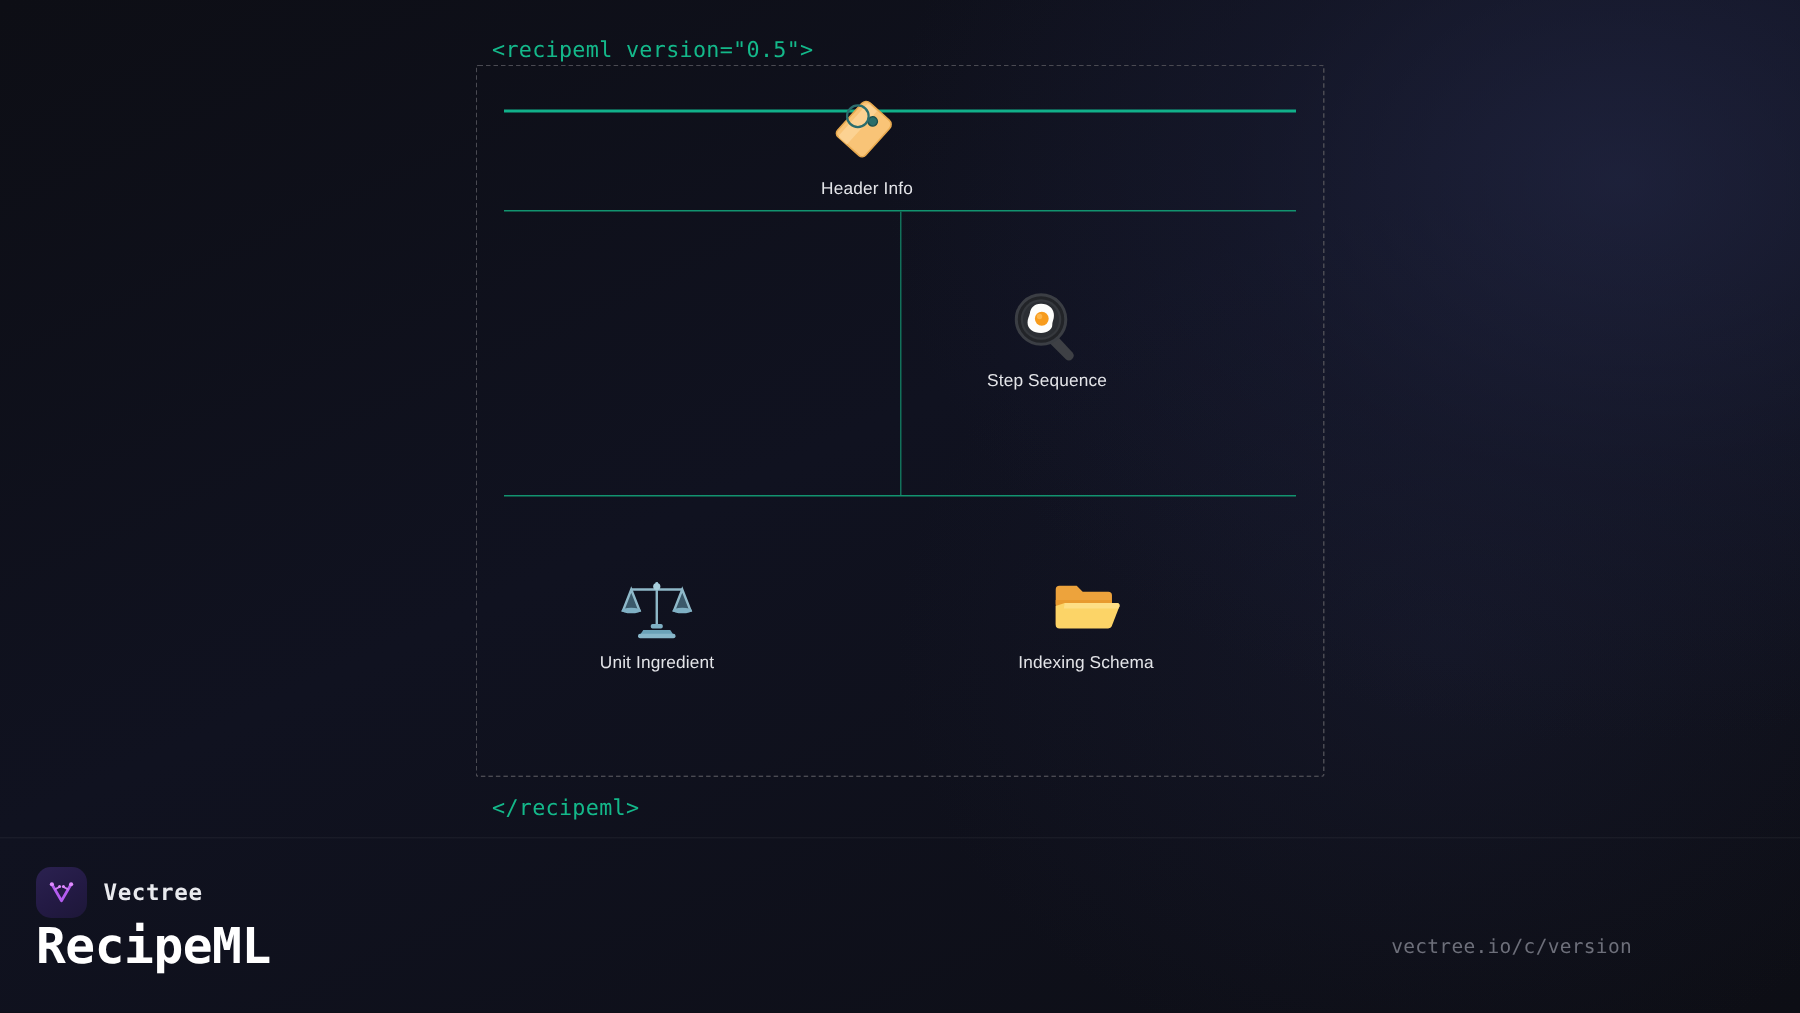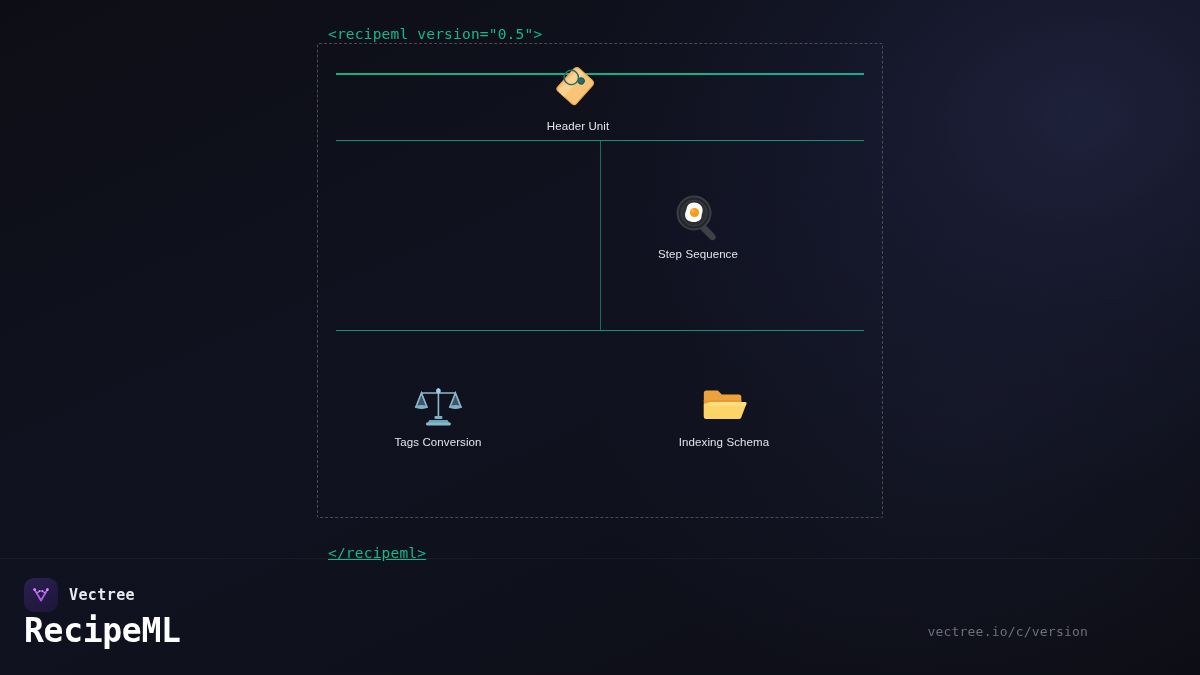--- a/index.html
+++ b/index.html
@@ -24,21 +24,21 @@
   
   .code-tag {
     position:absolute;
     font-family:"DejaVu Sans Mono","Liberation Mono",monospace;
     font-size:14.5px;
     letter-spacing:.2px;
     color:#14b88a;
     white-space:pre;
   }
   #open-tag  { left:328px; top:26px; }
-  #close-tag { left:328px; top:545px;text-decoration:underline; }
+  #close-tag { left:328px; top:531px; }
 
   
   #schema-box {
     position:absolute;
     left:317px; top:43px;
     width:566px; height:475px;
     border:1px dashed #4a4a52;
     border-radius:2px;
   }
 
@@ -155,21 +155,21 @@
     <span class="glyph">
       <svg width="48" height="48" viewBox="0 0 48 48" aria-hidden="true">
         <g transform="rotate(42 24 24)">
           <path d="M11 7 h17 a4 4 0 0 1 4 4 v24 a3 3 0 0 1 -3 3 h-19 a3 3 0 0 1 -3 -3 v-24 a4 4 0 0 1 4 -4 z" fill="#f9c477" stroke="#e7a94f" stroke-width="1.1"></path>
           <path d="M12 8 h6 v30 h-6 a2 2 0 0 1 -2 -2 v-26 a2 2 0 0 1 2 -2 z" fill="#fcd79b" opacity="0.75"></path>
           <circle cx="20.5" cy="15" r="3.1" fill="#2a6e6a" stroke="#1d4f4c" stroke-width="1"></circle>
         </g>
         <circle cx="17.5" cy="11.5" r="7.2" fill="none" stroke="#2b6d6d" stroke-width="1.5"></circle>
       </svg>
     </span>
-    <span class="node-label">Header Unit</span>
+    <span class="node-label">Header Info</span>
   </div>
 
 
   <div class="node" id="node-step">
     <span class="glyph">
       <svg width="50" height="50" viewBox="0 0 50 50" aria-hidden="true">
         <path d="M28 28 L42 43 a3.2 3.2 0 0 1 -4.5 4.5 L23 33 z" fill="#3e4045"></path>
         <circle cx="21" cy="21" r="16.5" fill="#222428" stroke="#3b3e44" stroke-width="2"></circle>
         <circle cx="21" cy="21" r="13.5" fill="#35383d"></circle>
         <circle cx="21" cy="21" r="12" fill="#2b2e33"></circle>
@@ -191,21 +191,21 @@
           <path d="M42 13 L36.5 27 H47.5 Z" fill="#5f93a8" fill-opacity="0.55"></path>
         </g>
         <ellipse cx="8" cy="27" rx="6.5" ry="1.9" fill="#7fb0c4"></ellipse>
         <ellipse cx="42" cy="27" rx="6.5" ry="1.9" fill="#7fb0c4"></ellipse>
         <circle cx="25" cy="11" r="2.4" fill="#a8cfdd"></circle>
         <rect x="21" y="36" width="8" height="3" rx="1.2" fill="#7fb0c4"></rect>
         <path d="M16 40 h18 l2 3 H14 Z" fill="#6ba2b8"></path>
         <rect x="12.5" y="42.5" width="25" height="3" rx="1.4" fill="#88b7ca"></rect>
       </svg>
     </span>
-    <span class="node-label">Tags Conversion</span>
+    <span class="node-label">Unit Ingredient</span>
   </div>
 
   <div class="node" id="node-index">
     <span class="glyph">
       <svg width="50" height="50" viewBox="0 0 50 50" aria-hidden="true">
         <path d="M5 13 a2.5 2.5 0 0 1 2.5-2.5 H19 l4 4 H40 a2.5 2.5 0 0 1 2.5 2.5 V23 H5 Z" fill="#eda33c"></path>
         <path d="M5 20 H42.5 V36 a2.5 2.5 0 0 1 -2.5 2.5 H7.5 A2.5 2.5 0 0 1 5 36 Z" fill="#e89a2e"></path>
         <path d="M11 22 H46 a1.6 1.6 0 0 1 1.5 2.1 L42.4 37.4 a2.6 2.6 0 0 1 -2.4 1.6 H7.5 a2.5 2.5 0 0 1 -2.5-2.5 V24 Z" fill="#fcd467"></path>
         <path d="M11 22 H46 a1.6 1.6 0 0 1 1.5 2.1 l-.6 1.6 H10.4 Z" fill="#fde08d" opacity="0.8"></path>
       </svg>

